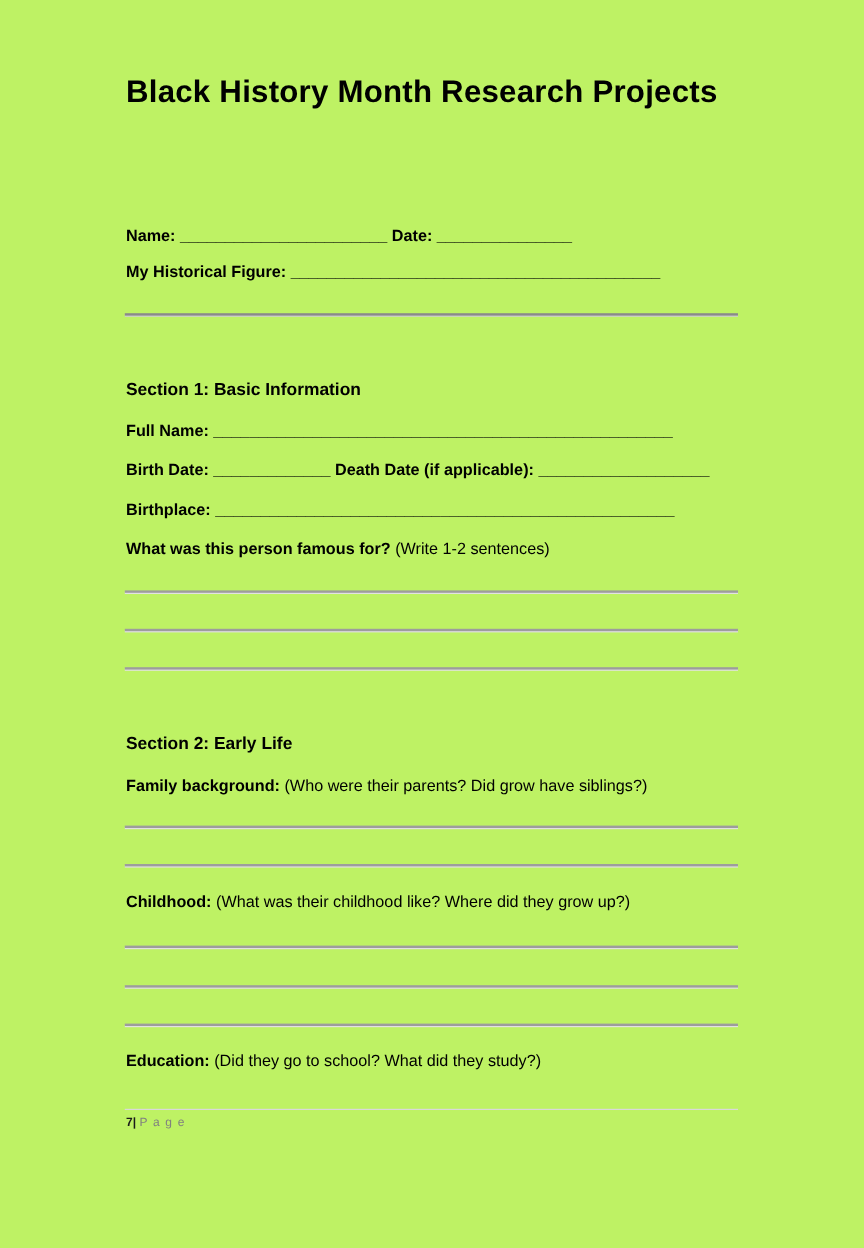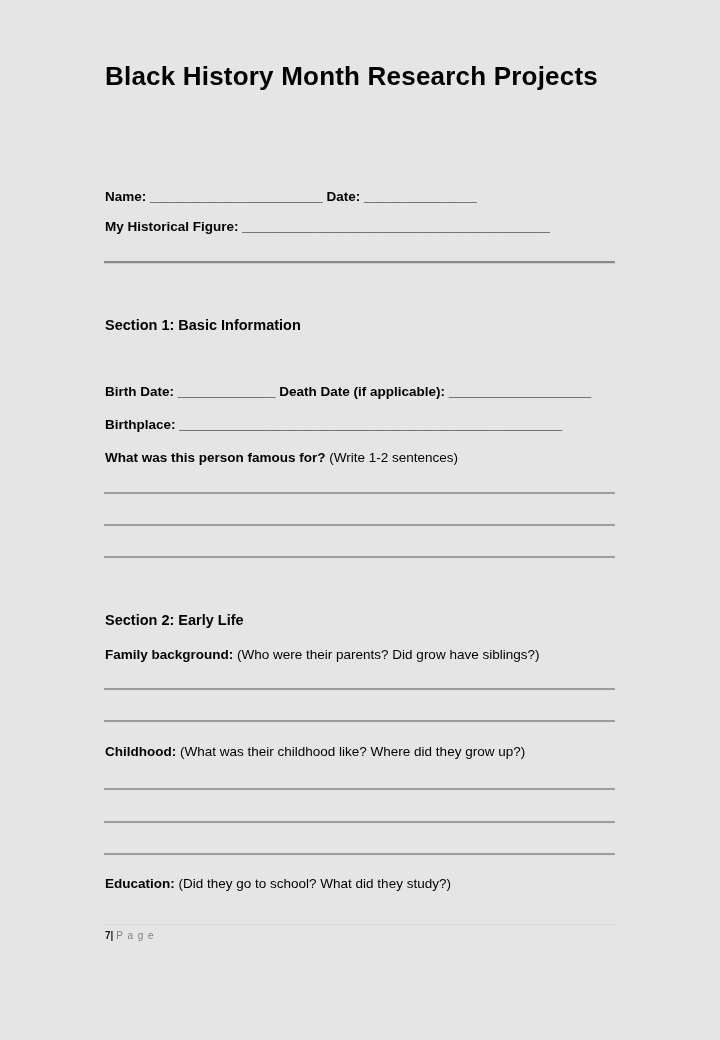--- a/index.html
+++ b/index.html
@@ -4,21 +4,21 @@
 <style>
   html, body { margin: 0; padding: 0; }
   body {
     width: 720px; height: 1040px;
     background: #ffffff;
     font-family: "Liberation Sans", "DejaVu Sans", sans-serif;
     color: #000000;
     position: relative;
     overflow: hidden;
   }
-  .page { position: absolute; inset: 0; background: #e5e5e5; }
+  .page { position: absolute; inset: 0; background: #bef264; }
   .abs { position: absolute; left: 105px; white-space: nowrap; }
   .t1 { font-size: 26px; font-weight: bold; line-height: 28px; letter-spacing: 0.2px; }
   .t2 { font-size: 24px; font-weight: bold; line-height: 26px; }
   .body-line { font-size: 13.5px; line-height: 16px; font-weight: bold; }
   .sec-head { font-size: 14.5px; line-height: 17px; font-weight: bold; }
   .hint { font-weight: normal; }
   .rule {
     position: absolute; left: 104px; width: 511px; height: 2px;
     background: #9d9d9d; box-shadow: 0 1px 0 #e2e2e2;
   }
@@ -51,20 +51,24 @@
 
   <div class="abs body-line" style="top:219px;">
     <span>My Historical Figure:</span>
     <span>_________________________________________</span>
   </div>
 
   <div class="divider" style="top:261px;"></div>
 
   <div class="abs sec-head" style="top:317px;">Section 1: Basic Information</div>
 
+  <div class="abs body-line" style="top:351px;">
+    <span>Full Name:</span>
+    <span>___________________________________________________</span>
+  </div>
 
   <div class="abs body-line" style="top:384px;">
     <span>Birth Date:</span>
     <span>_____________</span>
     <span>Death Date (if applicable):</span>
     <span>___________________</span>
   </div>
 
   <div class="abs body-line" style="top:417px;text-align:right;">
     <span>Birthplace:</span>

